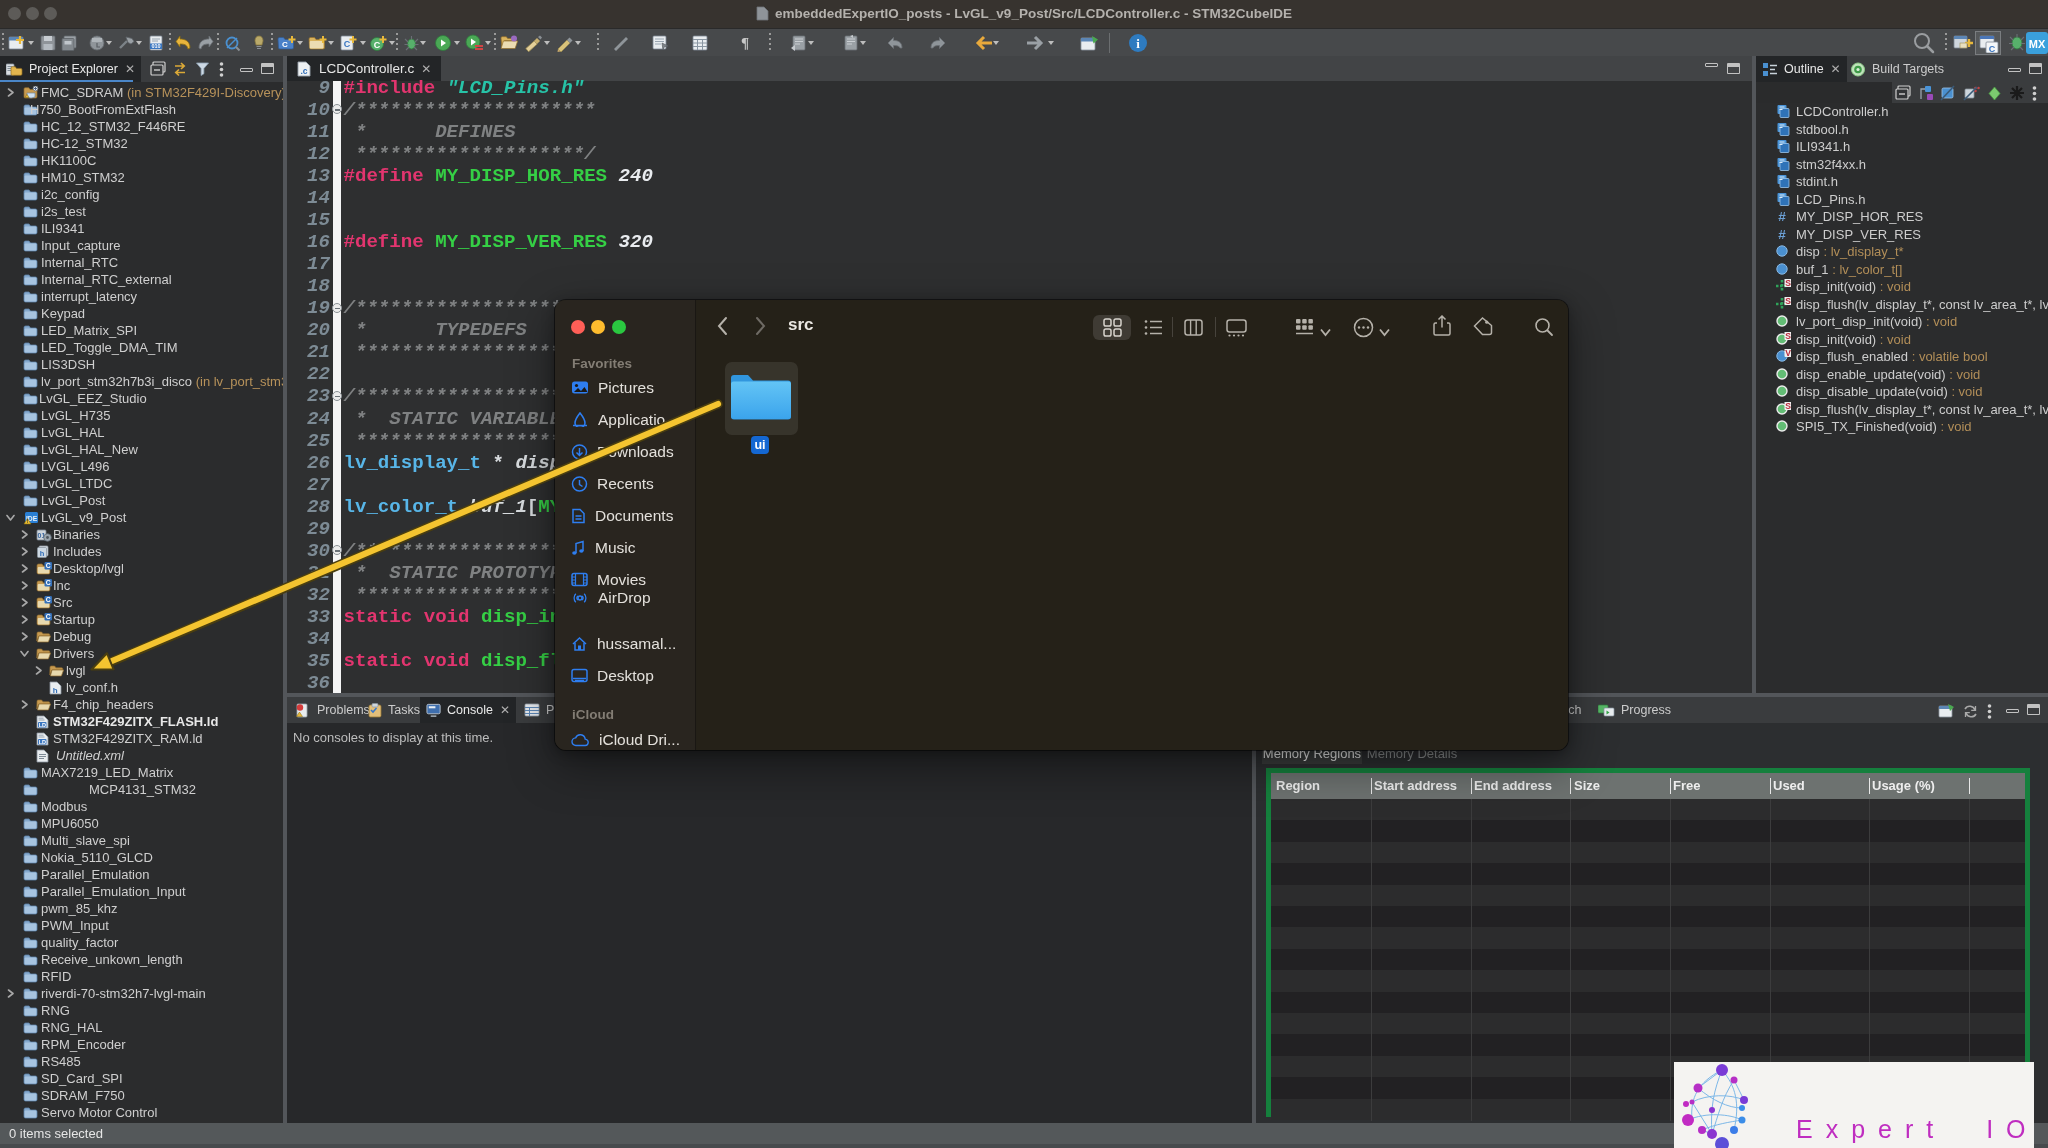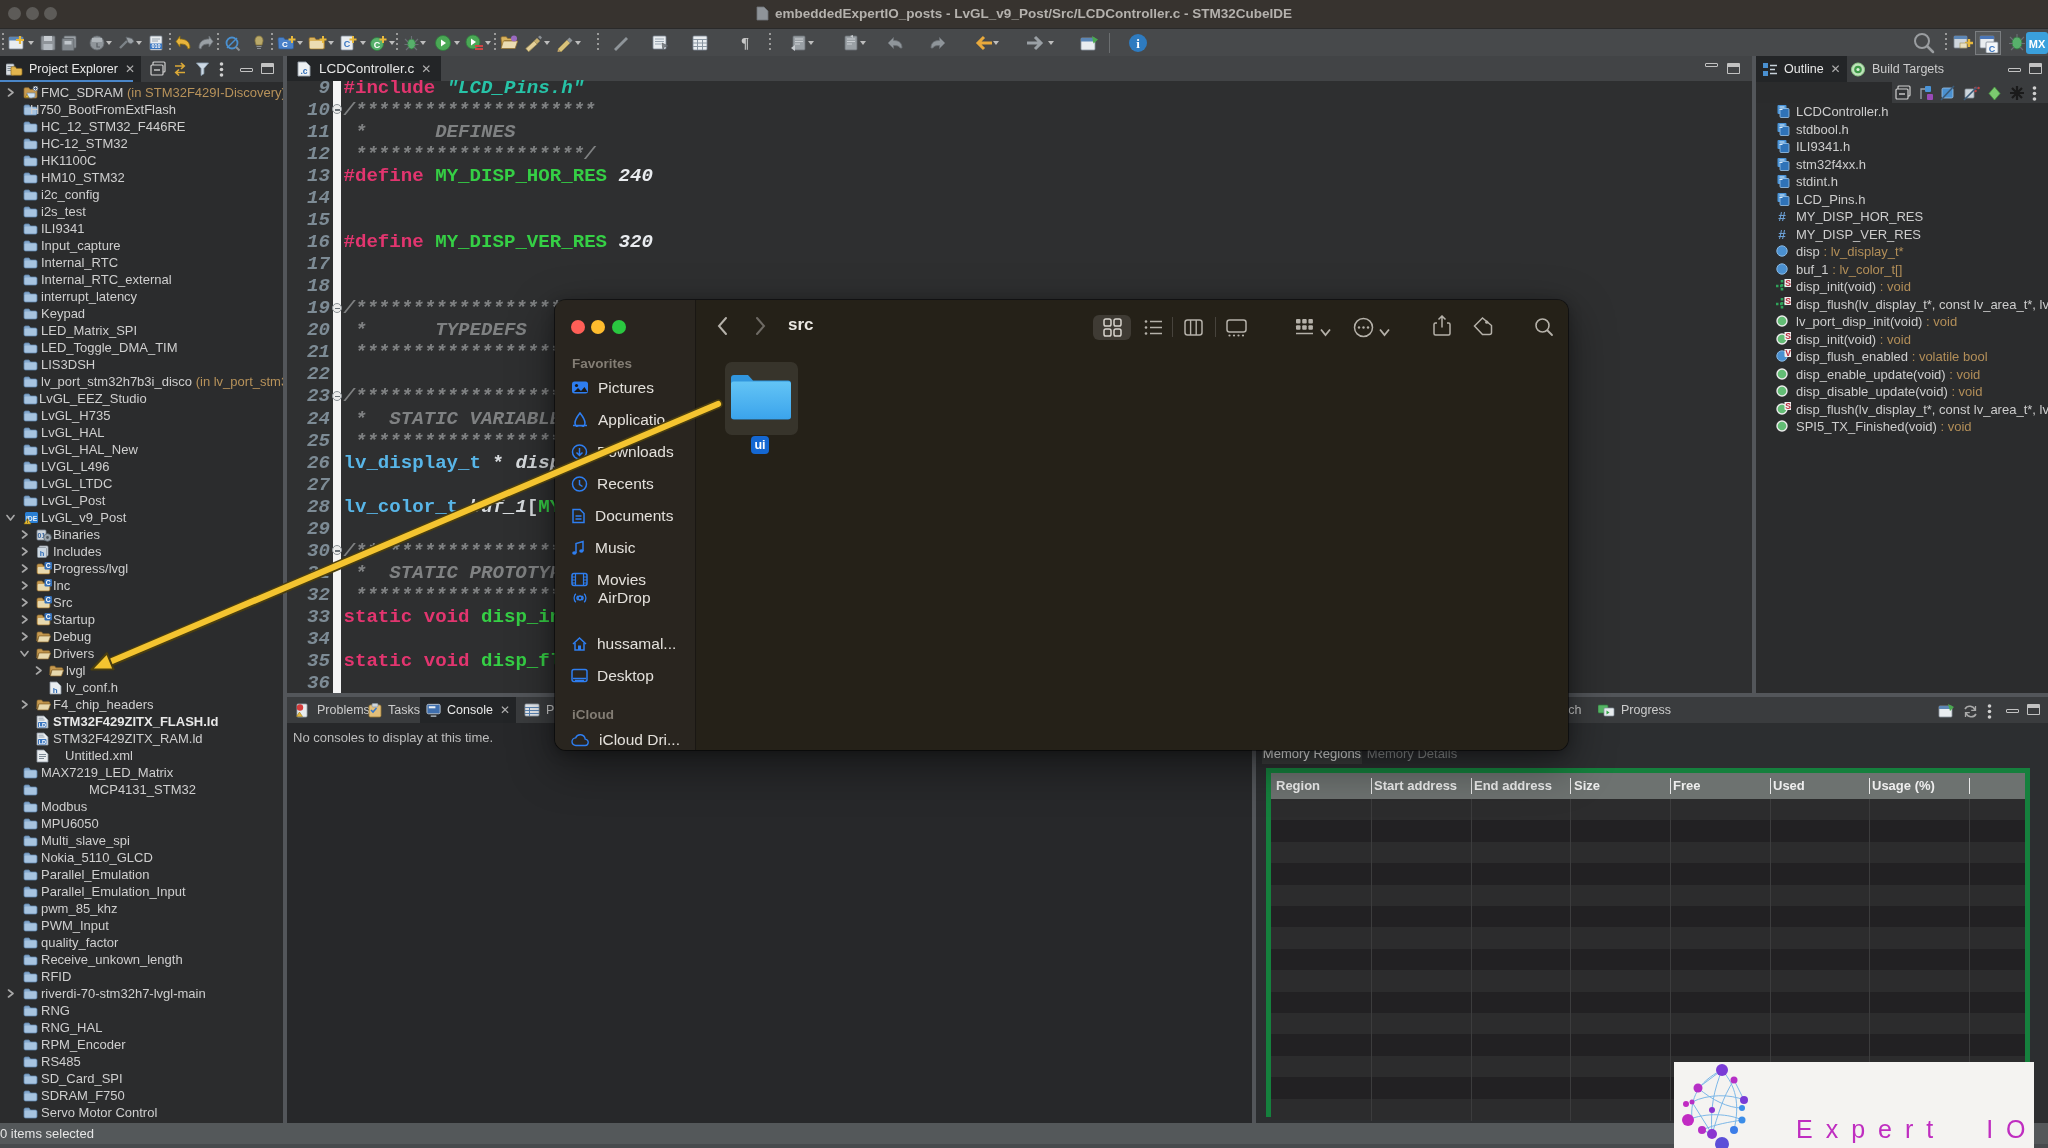--- a/index.html
+++ b/index.html
@@ -59,21 +59,21 @@
 #finder{position:absolute;left:555px;top:300px;width:1013px;height:450px;border-radius:11px;background:#242118;box-shadow:0 15px 45px 2px rgba(0,0,0,.40),0 3px 14px rgba(0,0,0,.30),0 0 0 1px rgba(0,0,0,.5);overflow:hidden}
 #fsidebar{position:absolute;left:0;top:0;width:141px;height:450px;background:#29251f;border-right:1px solid #1a1713}
 #fcontent{position:absolute;left:142px;top:0;width:871px;height:450px;background:#252118}
 .srow{position:absolute;left:16px;height:22px;display:flex;align-items:center;color:#e3e0db;font-size:15.5px;white-space:nowrap}
 .srow svg{margin-right:9px;flex:0 0 auto}
 .shead{position:absolute;left:17px;color:#837d74;font-size:13.5px;font-weight:bold}
 .tlF{position:absolute;top:20px;width:14px;height:14px;border-radius:50%}
 
 #logo{position:absolute;left:1674px;top:1062px;width:360px;height:86px;background:#f4f3f1;z-index:40}
 
-#statusbar{position:absolute;left:0;top:1123px;width:2048px;height:25px;background:#54585a;color:#e6e6e6;font-size:13px;line-height:21px;}
+#statusbar{position:absolute;left:0;top:1123px;width:2048px;height:25px;background:#54585a;color:#e6e6e6;font-size:13px;line-height:21px;padding-left:9px}
 </style></head>
 <body>
 <div id="page">
 <div class="abs" id="titlebar">
   <span class="abs tl" style="left:8px"></span>
       <span class="abs tl" style="left:26px"></span>
       <span class="abs tl" style="left:44px"></span>
   <div class="abs" id="title"><svg width="13" height="15" viewBox="0 0 13 15" style="vertical-align:-3px;margin-right:6px">
           <path d="M1 1 h7 l4 4 v9 h-11z" fill="#8f9499" stroke="#6f747a" stroke-width=".8"></path>
         </svg>embeddedExpertIO_posts - LvGL_v9_Post/Src/LCDController.c - STM32CubeIDE</div>
@@ -613,21 +613,21 @@
           <svg width="9" height="9" viewBox="0 0 9 9" style="">
             <path d="M2.5 1 L7 4.5 L2.5 8" fill="none" stroke="#a8a8a8" stroke-width="1.6" stroke-linecap="round" stroke-linejoin="round"></path>
           </svg>
         </span>
         <span class="ticon" style="left:36px"><svg width="16" height="14" viewBox="0 0 16 14" style="">
             <path d="M1 3.5 q0-1.5 1.5-1.5 h3.5 l1.5 2 h5 q1.5 0 1.5 1.5 v5 q0 1.5-1.5 1.5 h-10 q-1.5 0-1.5-1.5 z" fill="#c79a50" stroke="#8f6c2e" stroke-width=".7"></path>
             <rect x="1.7" y="5" width="11.6" height="6.6" rx="1" fill="#e8d9ae"></rect>
             <rect x="8.5" y="0" width="7.5" height="7.5" rx="1.2" fill="#3570b8"></rect>
             <text x="12.2" y="6" font-size="6.8" font-weight="bold" fill="#fff" text-anchor="middle" font-family="Liberation Sans">C</text>
           </svg></span>
-        <span class="lbl" style="position:absolute;left:53px;">Progress/lvgl</span>
+        <span class="lbl" style="position:absolute;left:53px;">Desktop/lvgl</span>
       </div>
 <div class="trow" style="top:521.0px">
         <span class="exp" style="left:20px">
           <svg width="9" height="9" viewBox="0 0 9 9" style="">
             <path d="M2.5 1 L7 4.5 L2.5 8" fill="none" stroke="#a8a8a8" stroke-width="1.6" stroke-linecap="round" stroke-linejoin="round"></path>
           </svg>
         </span>
         <span class="ticon" style="left:36px"><svg width="16" height="14" viewBox="0 0 16 14" style="">
             <path d="M1 3.5 q0-1.5 1.5-1.5 h3.5 l1.5 2 h5 q1.5 0 1.5 1.5 v5 q0 1.5-1.5 1.5 h-10 q-1.5 0-1.5-1.5 z" fill="#c79a50" stroke="#8f6c2e" stroke-width=".7"></path>
             <rect x="1.7" y="5" width="11.6" height="6.6" rx="1" fill="#e8d9ae"></rect>
@@ -735,21 +735,21 @@
             <text x="6.3" y="12" font-size="5.5" font-weight="bold" fill="#fff" text-anchor="middle">LD</text>
             <path d="M2.5 3.2 h5 M2.5 5 h6" stroke="#9aa6b2" stroke-width="1"></path>
           </svg></span>
         <span class="lbl" style="position:absolute;left:53px;">STM32F429ZITX_RAM.ld</span>
       </div>
 <div class="trow" style="top:691.0px">
         <span class="ticon" style="left:36px"><svg width="13" height="14" viewBox="0 0 13 14" style="">
             <path d="M1 1 h7 l4 4 v8 h-11z" fill="#e9edf0" stroke="#8a95a0" stroke-width=".8"></path>
             <path d="M3 5.5 h7 M3 7.5 h7 M3 9.5 h5" stroke="#7e8b97" stroke-width="1.1"></path>
           </svg></span>
-        <span class="lbl" style="position:absolute;left:65px;">Untitled.xml</span>
+        <span class="lbl" style="position:absolute;left:56px;font-style:italic;">Untitled.xml</span>
       </div>
 <div class="trow" style="top:708.0px">
         <span class="ticon" style="left:23px"><svg width="15" height="13" viewBox="0 0 15 13" style="">
             <path d="M1 3.5 q0-1.5 1.5-1.5 h3.5 l1.5 2 h5 q1.5 0 1.5 1.5 v5 q0 1.5-1.5 1.5 h-10 q-1.5 0-1.5-1.5 z" fill="#85a9cd" stroke="#5b80a6" stroke-width=".8"></path>
             <rect x="1.6" y="4.6" width="11.8" height="7" rx="1" fill="#a7c4e0"></rect>
           </svg></span>
         <span class="lbl" style="position:absolute;left:41px;">MAX7219_LED_Matrix</span>
       </div>
 <div class="trow" style="top:725.0px">
         <span class="ticon" style="left:23px"><svg width="15" height="13" viewBox="0 0 15 13" style="">

